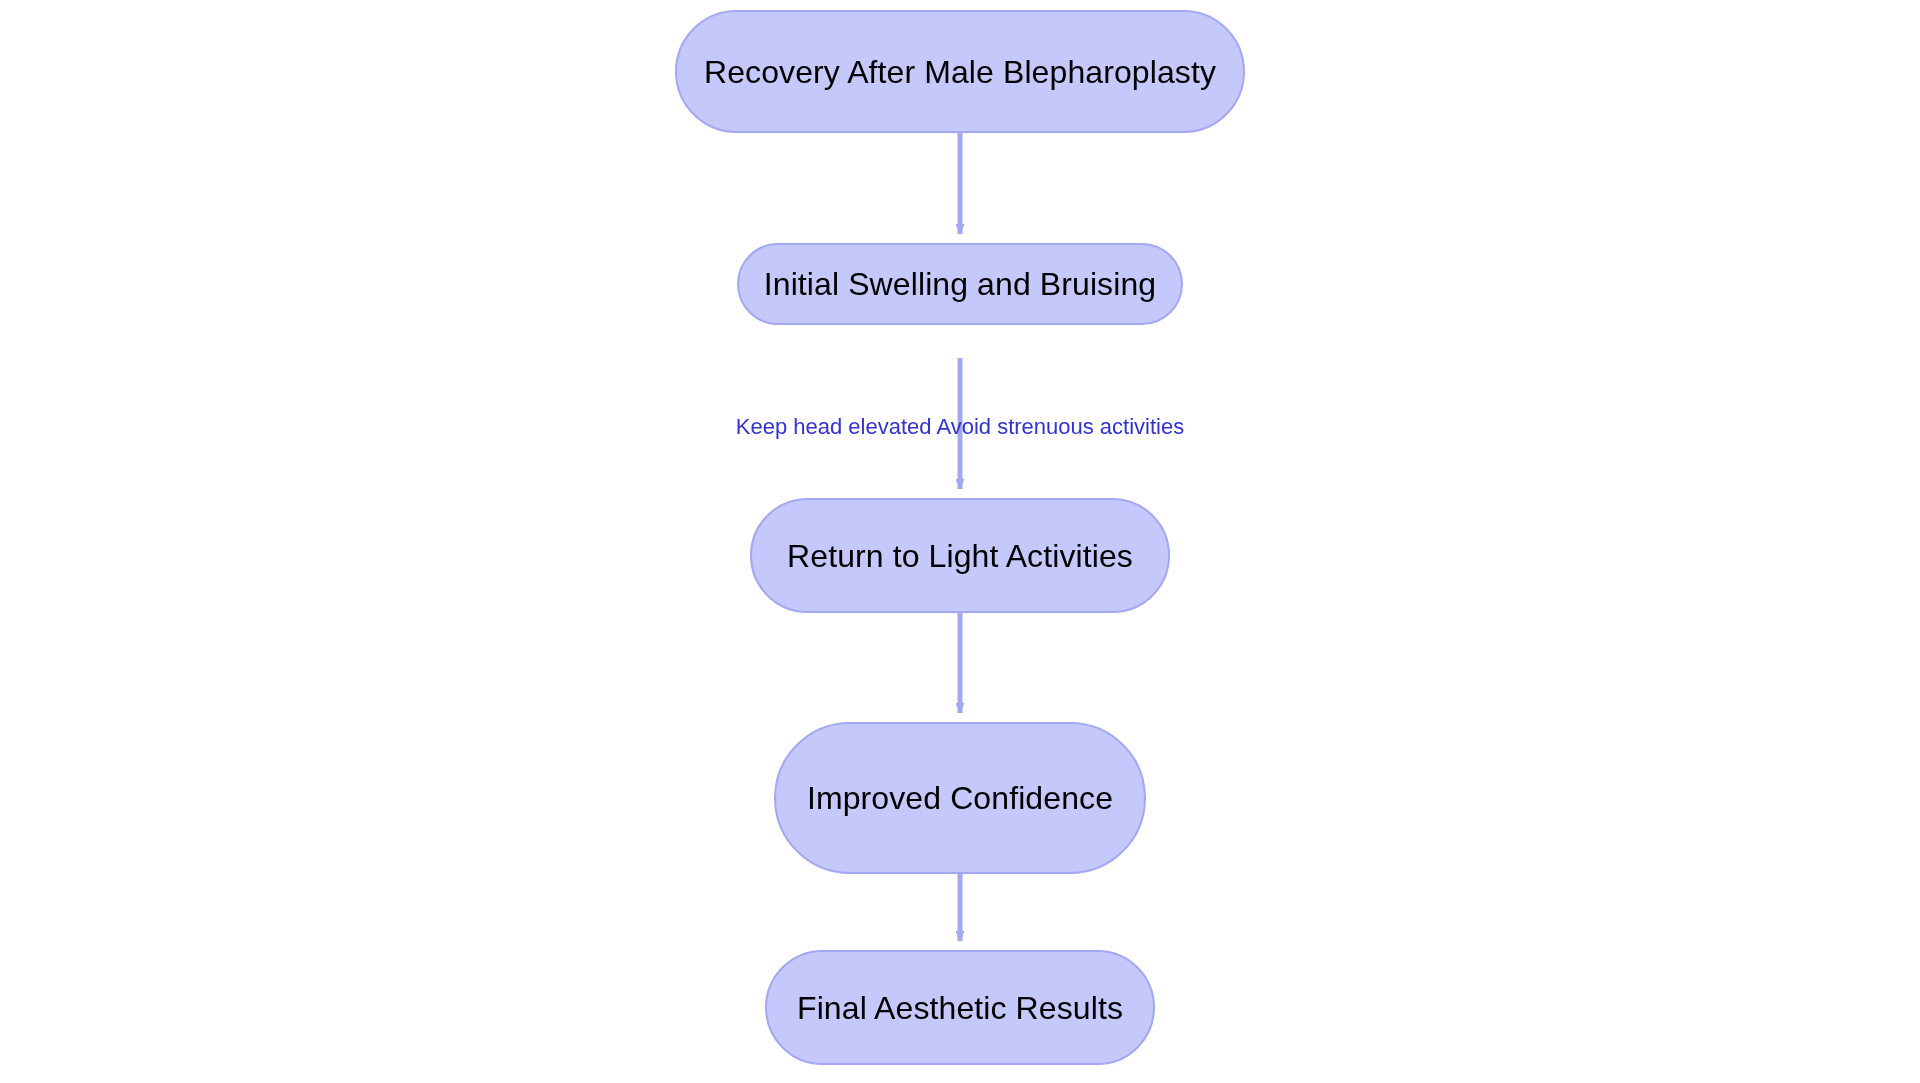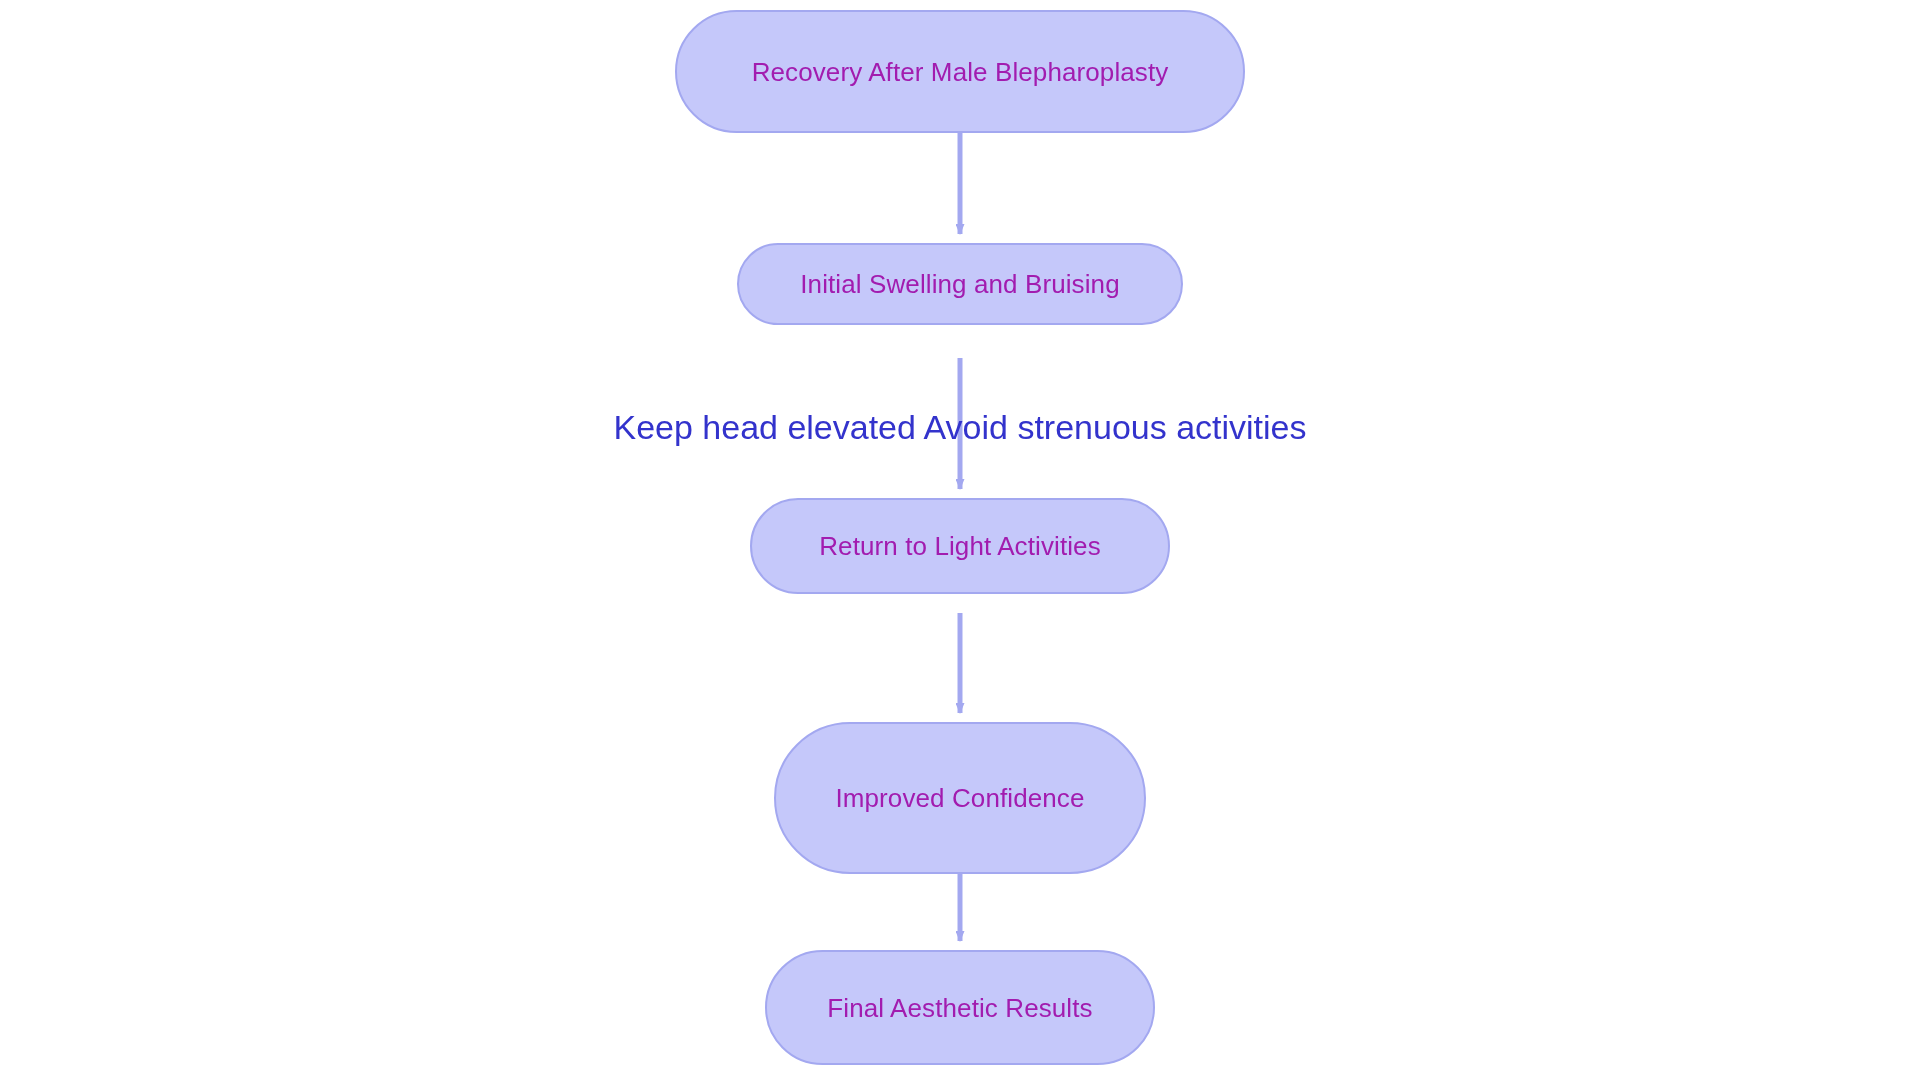--- a/index.html
+++ b/index.html
@@ -37,43 +37,43 @@
     align-items: center;
     justify-content: center;
     background: #c5c8fa;
     border: 2px solid #a3a8f0;
     border-radius: 9999px;
     transform: translateX(-50%);
     left: 960px;
   }
 
   .node-label {
-    color: #a21caf;
-    font-size: 26px;
+    color: #000000;
+    font-size: 32px;
     font-weight: 400;
     letter-spacing: 0.1px;
     white-space: nowrap;
     line-height: 1;
   }
 
   .edge-label {
     position: absolute;
     transform: translate(-50%, -50%);
     color: #3333cc;
-    font-size: 34px;
+    font-size: 22px;
     font-weight: 400;
     white-space: nowrap;
     line-height: 1;
     background: transparent;
   }
 
   
   .n0 { top: 10px;  width: 570px; height: 123px; }
   .n1 { top: 243px; width: 446px; height: 82px; }
-  .n2 { top: 498px; width: 420px; height: 96px; text-align: center; }
+  .n2 { top: 498px; width: 420px; height: 115px; text-align: center; }
   .n3 { top: 722px; width: 372px; height: 152px; }
   .n4 { top: 950px; width: 390px; height: 115px; }
 </style>
 </head>
 <body>
 
 <div id="flowchart">
 
   <svg class="edge-layer" width="1920" height="1083" viewBox="0 0 1920 1083" xmlns="http://www.w3.org/2000/svg">
     <defs>

